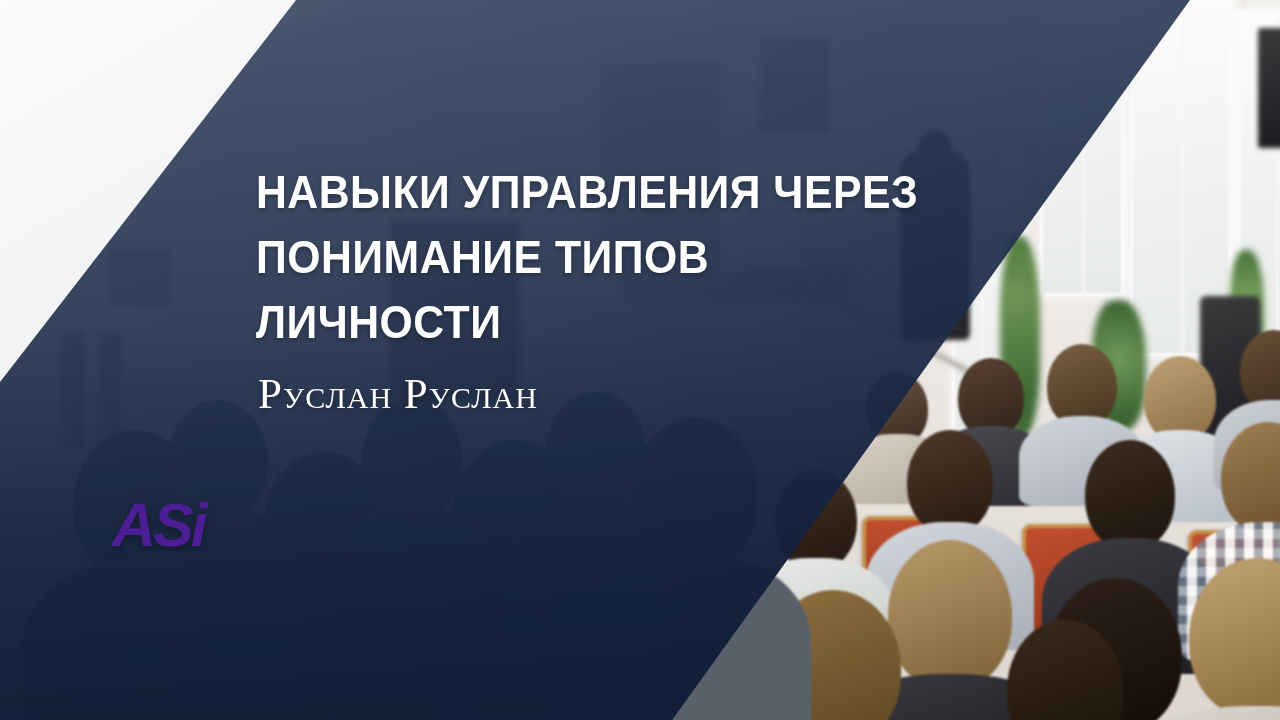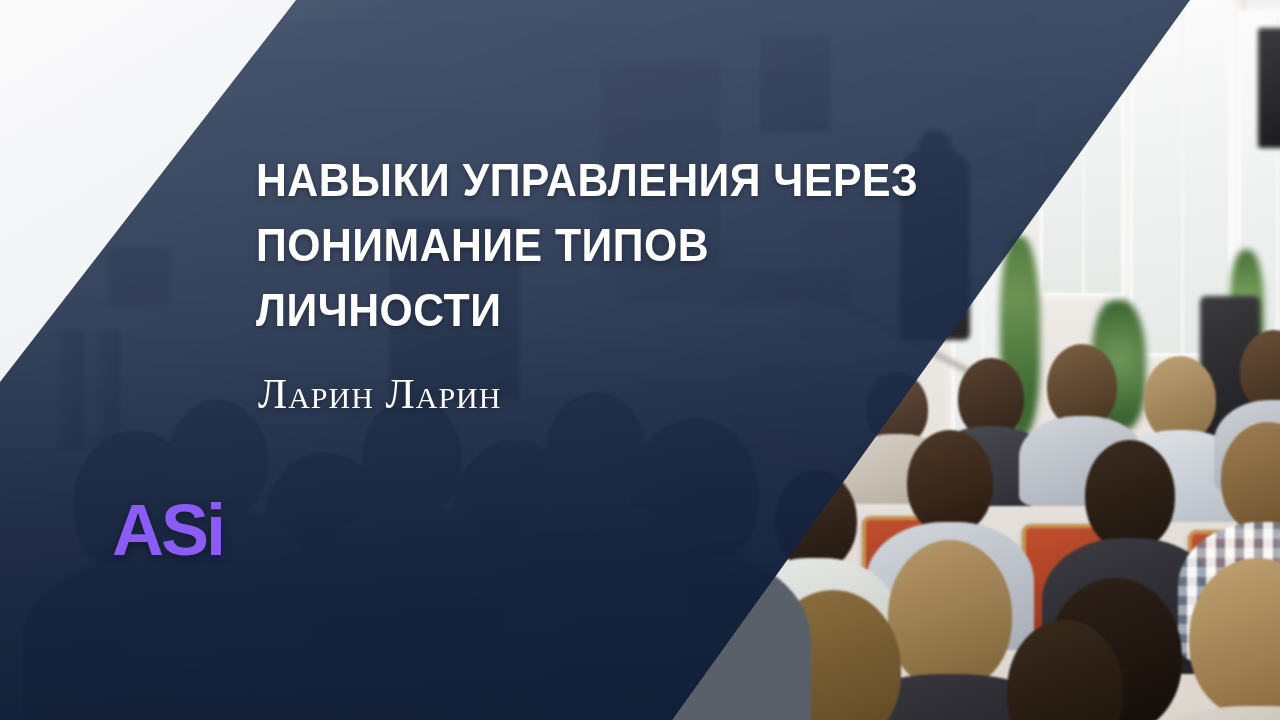--- a/index.html
+++ b/index.html
@@ -160,21 +160,21 @@
     inset: 0;
     background: linear-gradient(158deg, rgba(255,255,255,.10), rgba(255,255,255,0) 12%);
     clip-path: polygon(0 0, 1190px 0, 672px 720px, 0 720px);
     pointer-events: none;
   }
 
   
   .title-block {
     position: absolute;
     left: 256px;
-    top: 148px;
+    top: 160px;
     width: 720px;
   }
   .title-line {
     color: #ffffff;
     font-family: "Liberation Sans", sans-serif;
     font-weight: 700;
     font-size: 46px;
     line-height: 65px;
     letter-spacing: .5px;
     text-transform: uppercase;
@@ -199,24 +199,25 @@
   }
 
   
   .logo {
     position: absolute;
     left: 112px;
     top: 498px;
     width: 230px;
   }
   .logo-mark {
-    color: #8b5cf6;
+    color: #4c1d95;
     font-family: "Liberation Sans", sans-serif;
     font-weight: 700;
-    font-size: 72px;
+    font-style: italic;
+    font-size: 61px;
     line-height: .9;
     letter-spacing: -3px;
     text-shadow: 0 3px 8px rgba(0,0,0,.35);
     white-space: nowrap;
   }
   .logo-sub {
     color: #b6c2d3;
     font-family: "Liberation Sans", sans-serif;
     font-weight: 700;
     font-style: italic;
@@ -393,20 +394,20 @@
   <div class="overlay-deep"></div>
   <div class="edge-sheen"></div>
   <div class="wedge-light"></div>
 
   <div class="title-block">
     <div class="title-line">НАВЫКИ УПРАВЛЕНИЯ ЧЕРЕЗ</div>
     <div class="title-line">ПОНИМАНИЕ ТИПОВ</div>
     <div class="title-line">ЛИЧНОСТИ</div>
   </div>
 
-  <div class="speaker">Ларин Ларин</div>
+  <div class="speaker">Руслан Руслан</div>
 
   <div class="logo">
     <div class="logo-mark">ASi</div>
   </div>
 
   <div class="grain"></div>
 </div>
 
 </body></html>

